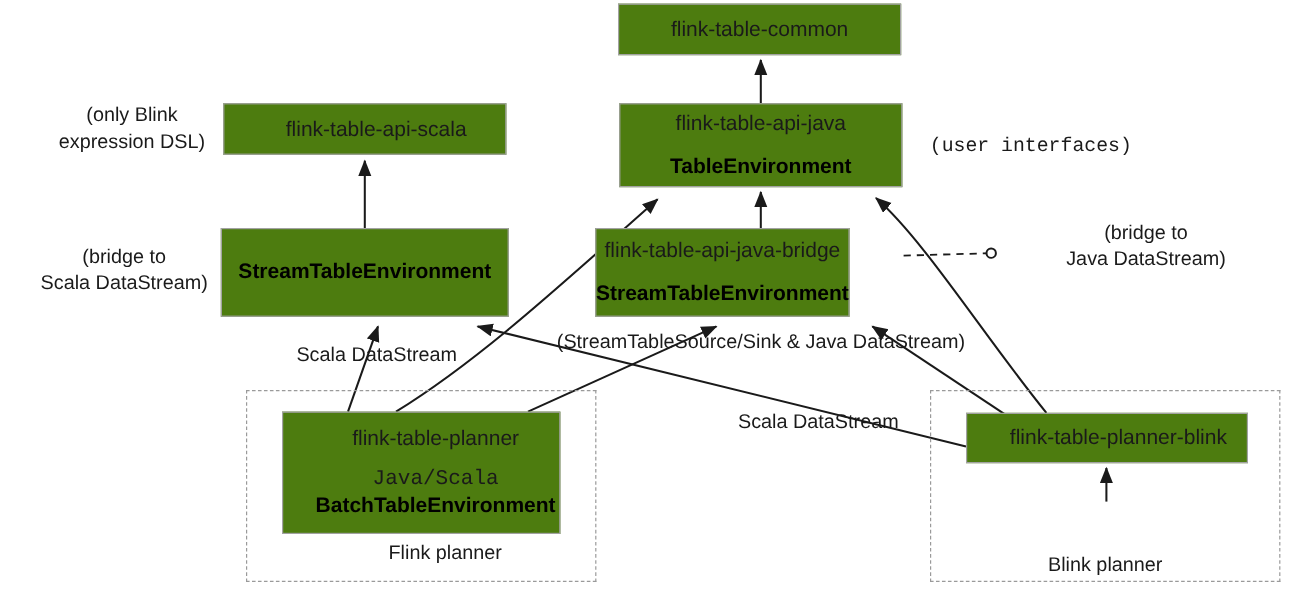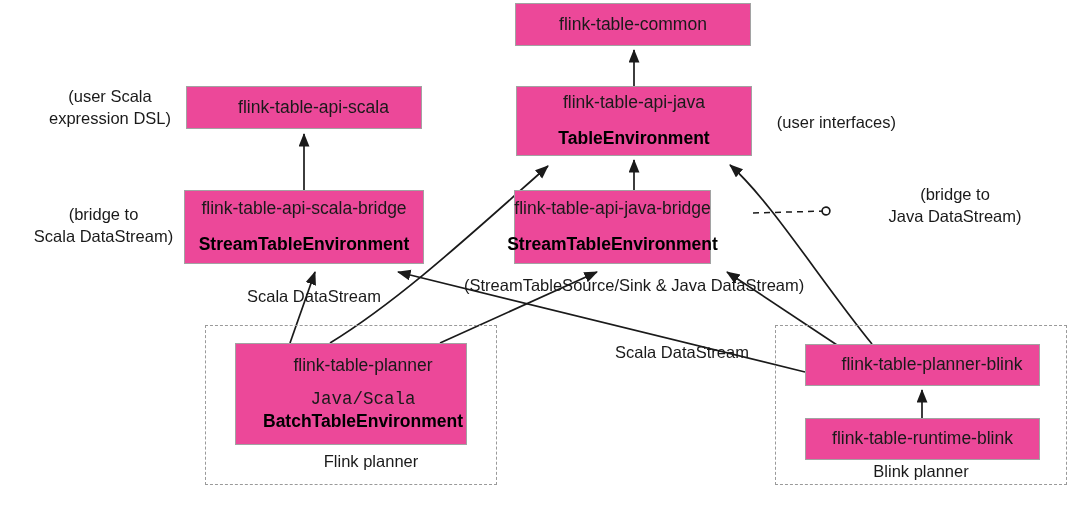--- a/index.html
+++ b/index.html
@@ -22,21 +22,21 @@
     position: absolute;
     left: 0;
     top: 0;
     width: 1080px;
     height: 506px;
   }
   .node {
     position: absolute;
     box-sizing: border-box;
     border: 1.5px solid #a2a2a2;
-    background: #ec4899;
+    background: #4d7c0f;
     display: flex;
     flex-direction: column;
     align-items: center;
     justify-content: center;
     text-align: center;
     z-index: 3;
   }
   .node .title {
     font-size: 17.5px;
     line-height: 1.25;
@@ -146,54 +146,50 @@
   <div class="node" style="left:186px; top:86px; width:236px; height:43px;padding-left:19px;">
     <span class="title">flink-table-api-scala</span>
   </div>
 
   <div class="node two-line" style="left:516px; top:86px; width:236px; height:70px;">
     <span class="title">flink-table-api-java</span>
     <span class="sub">TableEnvironment</span>
   </div>
 
   <div class="node two-line" style="left:184px; top:190px; width:240px; height:74px;">
-    <span class="title">flink-table-api-scala-bridge</span>
     <span class="sub">StreamTableEnvironment</span>
   </div>
 
-  <div class="node two-line" style="left:514px; top:190px; width:197px; height:74px;">
+  <div class="node two-line" style="left:496px; top:190px; width:212px; height:74px;">
     <span class="title">flink-table-api-java-bridge</span>
     <span class="sub">StreamTableEnvironment</span>
   </div>
 
   <div class="node three-line" style="left:235px; top:343px; width:232px; height:102px;padding-left:24px;">
     <span class="title">flink-table-planner</span>
     <span class="sub-plain">Java/Scala</span>
     <span class="sub">BatchTableEnvironment</span>
   </div>
 
   <div class="node" style="left:805px; top:344px; width:235px; height:42px;padding-left:19px;">
     <span class="title">flink-table-planner-blink</span>
   </div>
 
-  <div class="node" style="left:805px; top:418px; width:235px; height:42px;">
-    <span class="title">flink-table-runtime-blink</span>
-  </div>
 
   <div class="side-note" style="left:40px; top:85px; width:140px;">
-    <div>(user Scala</div>
+    <div>(only Blink</div>
     <div>expression DSL)</div>
   </div>
 
   <div class="side-note" style="left:26px; top:203px; width:155px;">
     <div>(bridge to</div>
     <div>Scala DataStream)</div>
   </div>
 
-  <div class="side-note" style="left:716px; top:111px; width:180px; text-align:right;">
+  <div class="side-note" style="left:769px; top:111px; width:180px; text-align:center;font-family:Liberation Mono, monospace;">
     <div>(user interfaces)</div>
   </div>
 
   <div class="side-note" style="left:855px; top:183px; width:200px; text-align:center;">
     <div>(bridge to</div>
     <div>Java DataStream)</div>
   </div>
 
   <div class="edge-label" style="left:247px; top:286px;">Scala DataStream</div>
 

